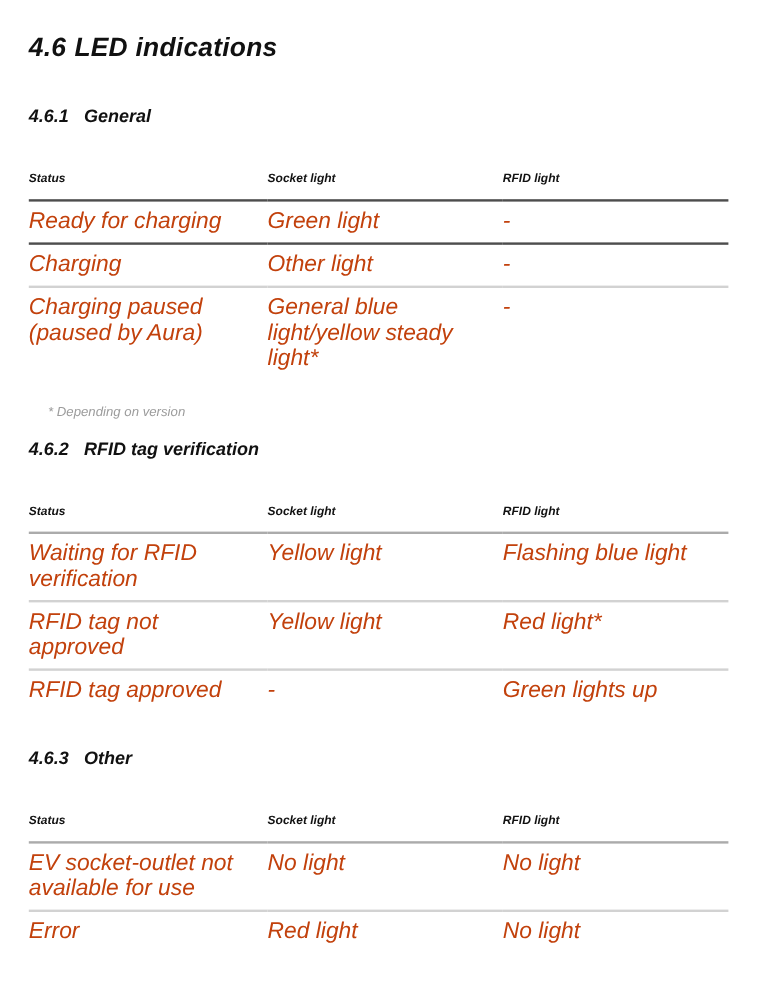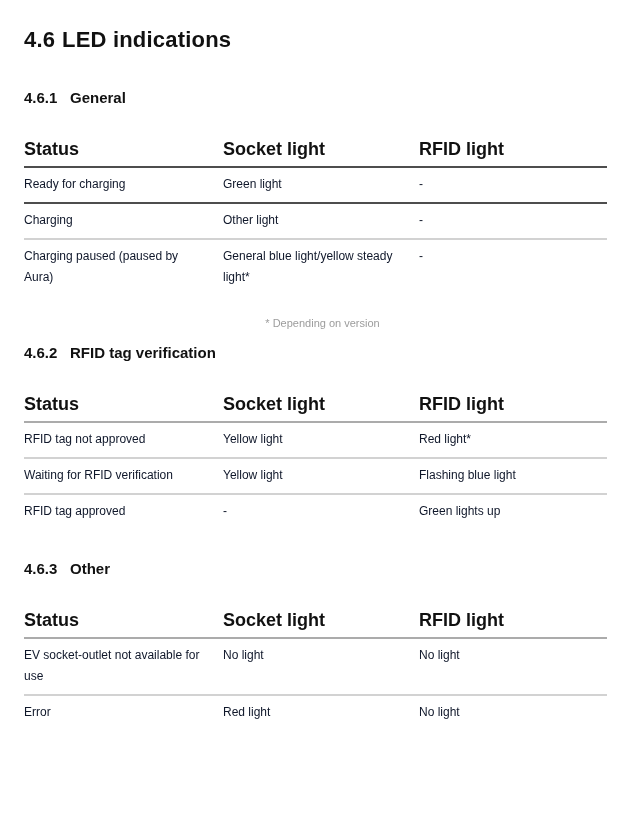--- a/index.html
+++ b/index.html
@@ -9,20 +9,21 @@
     background: #ffffff;
     width: 642px;
     height: 828px;
     overflow: hidden;
     font-family: "Liberation Sans", sans-serif;
     color: #1c1c1c;
   }
   .page {
     padding: 28px 17px 0 24px;
     width: 638px;
+    font-style: italic;
   }
   .doc-title {
     margin: 0;
     font-size: 22px;
     line-height: 24px;
     font-weight: bold;
     letter-spacing: 0.2px;
     color: #111;
   }
   .doc-title .num {
@@ -49,48 +50,47 @@
     table-layout: fixed;
     width: 583px;
     margin-top: 34px;
   }
   table.led-table col.c1 { width: 199px; }
   table.led-table col.c2 { width: 196px; }
   table.led-table col.c3 { width: 188px; }
   table.led-table th {
     text-align: left;
     vertical-align: top;
-    font-size: 18px;
+    font-size: 10px;
     line-height: 21px;
     font-weight: bold;
     padding: 0 14px 6px 0;
     border-bottom: 2px solid #ababab;
     color: #111;
   }
   table.led-table td {
     text-align: left;
     vertical-align: top;
-    font-size: 12px;
+    font-size: 19px;
     line-height: 21px;
     font-weight: normal;
     padding: 6px 14px 7px 0;
     border-bottom: 2px solid #d2d2d2;
-    color: #0f172a;
+    color: #c2410c;
   }
   table.led-table tr.last-row td { border-bottom: none; }
   
   .sec1 table.led-table th { border-bottom-color: #4d4d4d; }
   .sec1 table.led-table tr.dark-rule td { border-bottom-color: #4d4d4d; }
 
   .footnote {
     font-size: 11px;
     line-height: 13px;
     color: #9c9c9c;
-    margin: 5px;
-    text-align: center;
+    margin: 16px;
   }
   .sec1 .footnote { margin-top: 22px; }
   .sec2 .footnote { margin-top: 10px; }
 </style>
 </head>
 <body>
 
 <div class="page">
 
   <h1 class="doc-title"><span class="num">4.6</span><span>LED indications</span></h1>
@@ -144,28 +144,28 @@
         </colgroup>
       <thead>
         <tr>
           <th>Status</th>
           <th>Socket light</th>
           <th>RFID light</th>
         </tr>
       </thead>
       <tbody>
         <tr>
+          <td>Waiting for RFID verification</td>
+          <td>Yellow light</td>
+          <td>Flashing blue light</td>
+        </tr>
+        <tr>
           <td>RFID tag not approved</td>
           <td>Yellow light</td>
           <td>Red light*</td>
-        </tr>
-        <tr>
-          <td>Waiting for RFID verification</td>
-          <td>Yellow light</td>
-          <td>Flashing blue light</td>
         </tr>
         <tr class="last-row">
           <td>RFID tag approved</td>
           <td>-</td>
           <td>Green lights up</td>
         </tr>
       </tbody>
     </table>
 
   </div>

